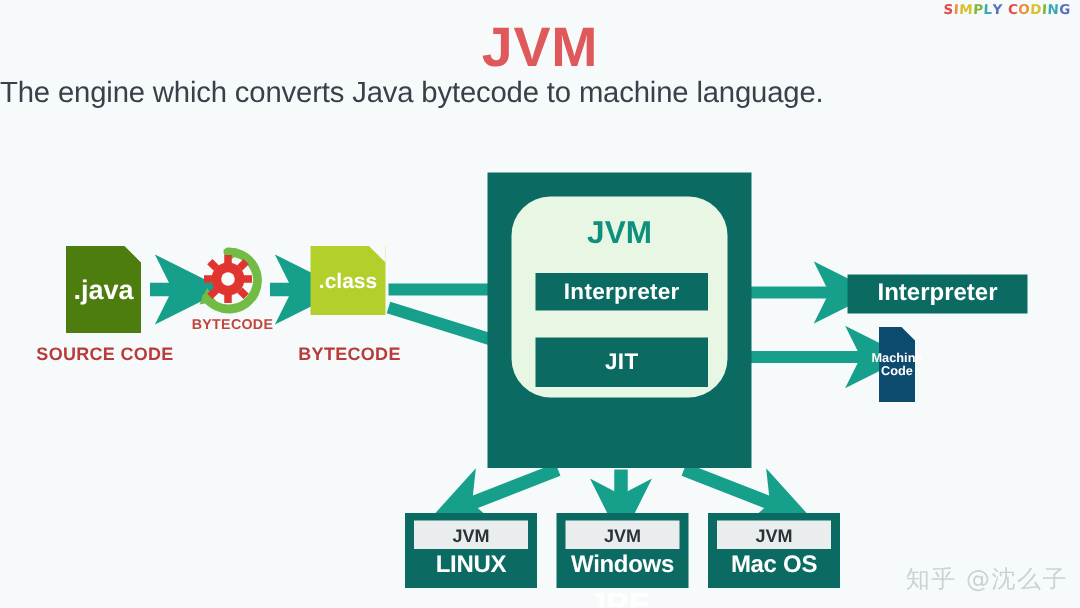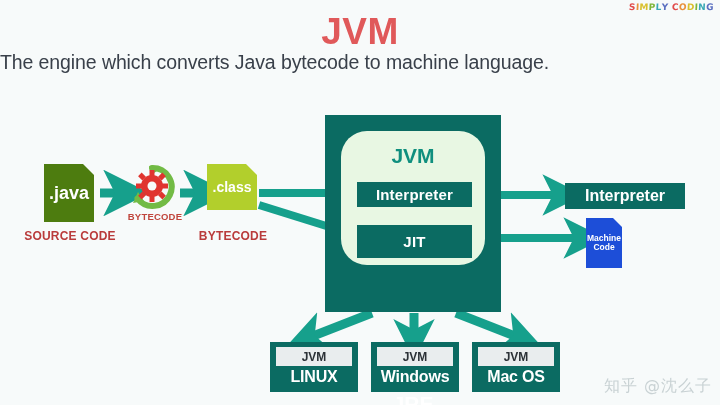--- a/index.html
+++ b/index.html
@@ -88,22 +88,22 @@
     width: 50px; height: 46px;
     background: #b2cf2c;
     font-size: 14px;
   }
   .class-file .fold {
     border-left: 11px solid transparent;
     border-top: 11px solid #f7fafa;
   }
   .machine-file {
     left: 586px; top: 218px;
-    width: 36px; height: 50px;
-    background: #1d4ed8;
+    width: 24px; height: 50px;
+    background: #0c4a6e;
     font-size: 8.5px;
     padding: 17px 2px;
     box-sizing: border-box;
   }
   .machine-file .fold {
     border-left: 9px solid transparent;
     border-top: 9px solid #f7fafa;
   }
 
   .caption {

